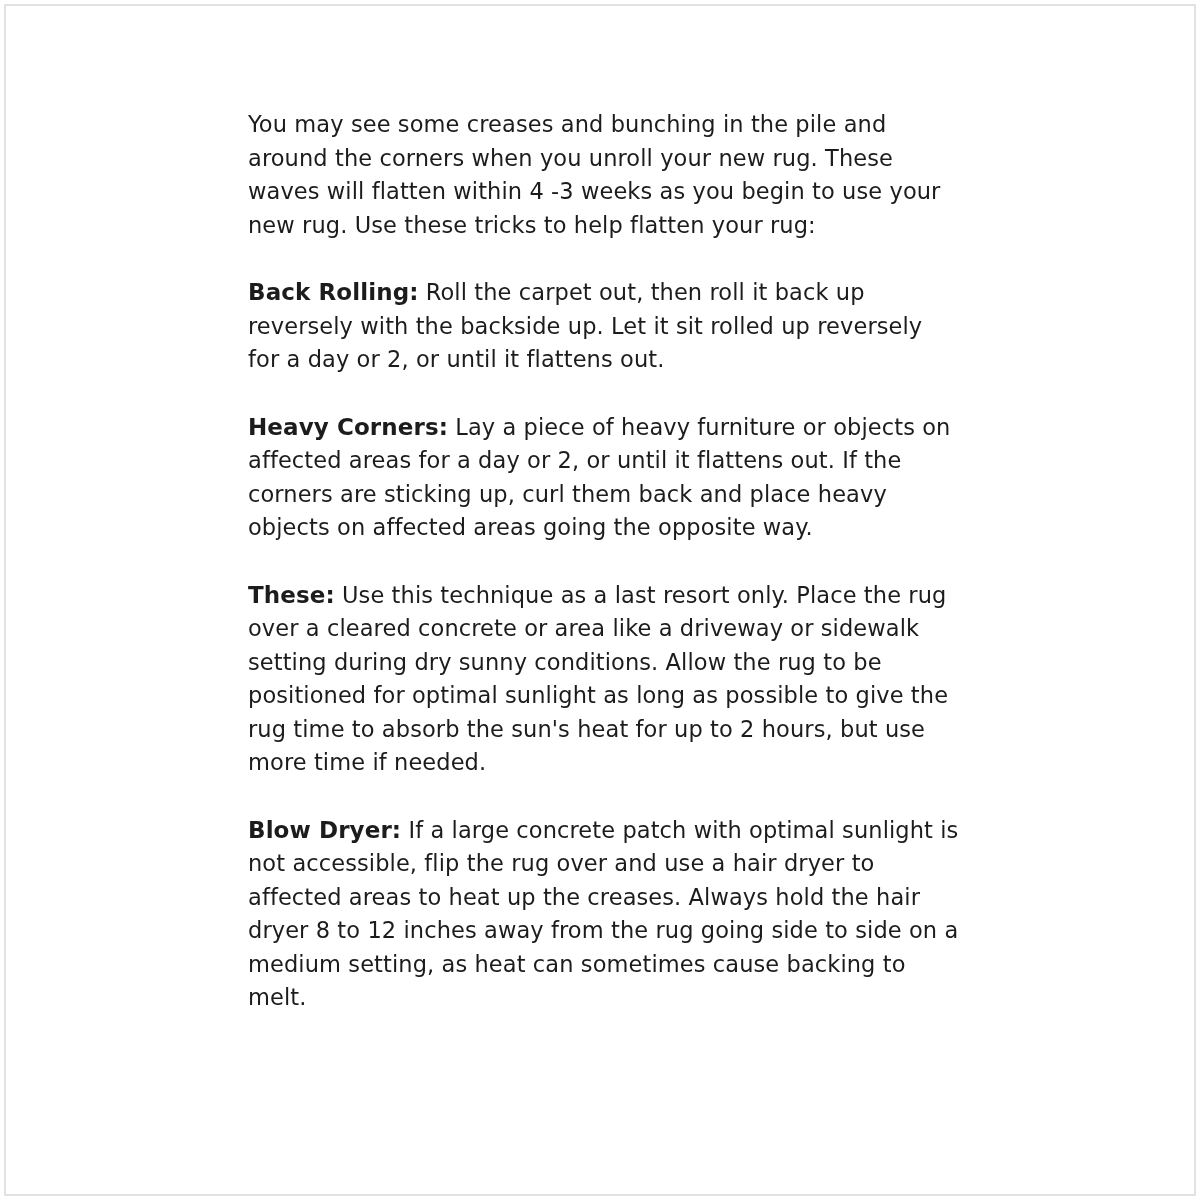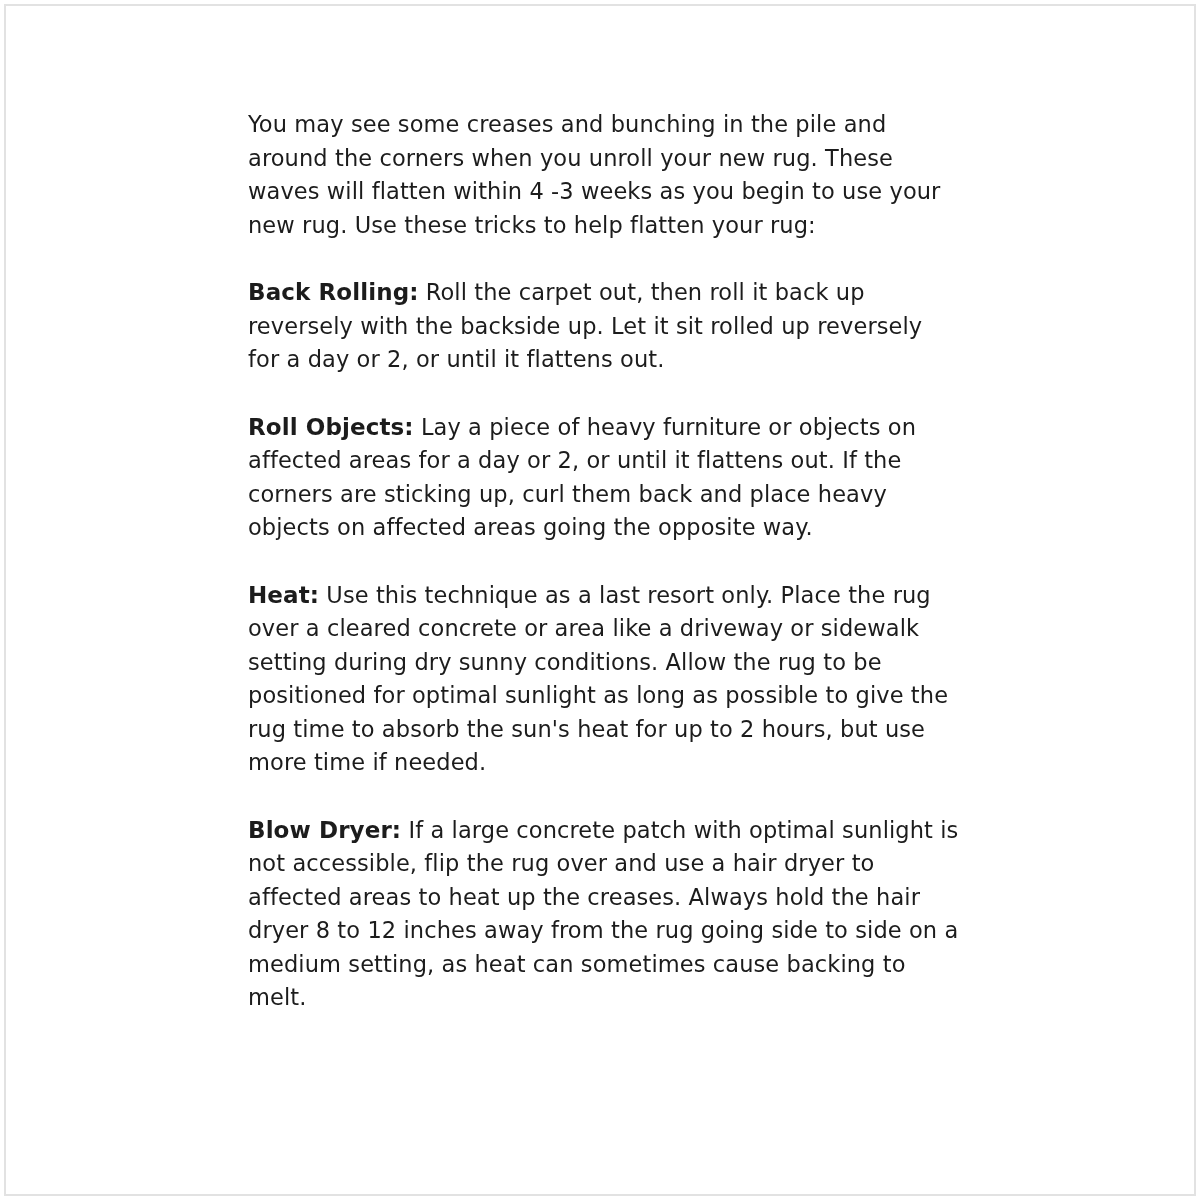--- a/index.html
+++ b/index.html
@@ -56,26 +56,26 @@
 
 
   <p class="doc-paragraph">You may see some creases and bunching in the pile and around the corners when you unroll your new rug. These waves will flatten within 4 -3 weeks as you begin to use your new rug. Use these tricks to help flatten your rug:</p>
 
   <p class="doc-paragraph">
     <strong>Back Rolling:</strong>
     <span>Roll the carpet out, then roll it back up reversely with the backside up. Let it sit rolled up reversely for a day or 2, or until it flattens out.</span>
   </p>
 
   <p class="doc-paragraph">
-    <strong>Roll Objects:</strong>
+    <strong>Heavy Corners:</strong>
     <span>Lay a piece of heavy furniture or objects on affected areas for a day or 2, or until it flattens out. If the corners are sticking up, curl them back and place heavy objects on affected areas going the opposite way.</span>
   </p>
 
   <p class="doc-paragraph">
-    <strong>Heat:</strong>
+    <strong>These:</strong>
     <span>Use this technique as a last resort only. Place the rug over a cleared concrete or area like a driveway or sidewalk setting during dry sunny conditions. Allow the rug to be positioned for optimal sunlight as long as possible to give the rug time to absorb the sun's heat for up to 2 hours, but use more time if needed.</span>
   </p>
 
   <p class="doc-paragraph">
     <strong>Blow Dryer:</strong>
     <span>If a large concrete patch with optimal sunlight is not accessible, flip the rug over and use a hair dryer to affected areas to heat up the creases. Always hold the hair dryer 8 to 12 inches away from the rug going side to side on a medium setting, as heat can sometimes cause backing to melt.</span>
   </p>
 
 </div>
 

